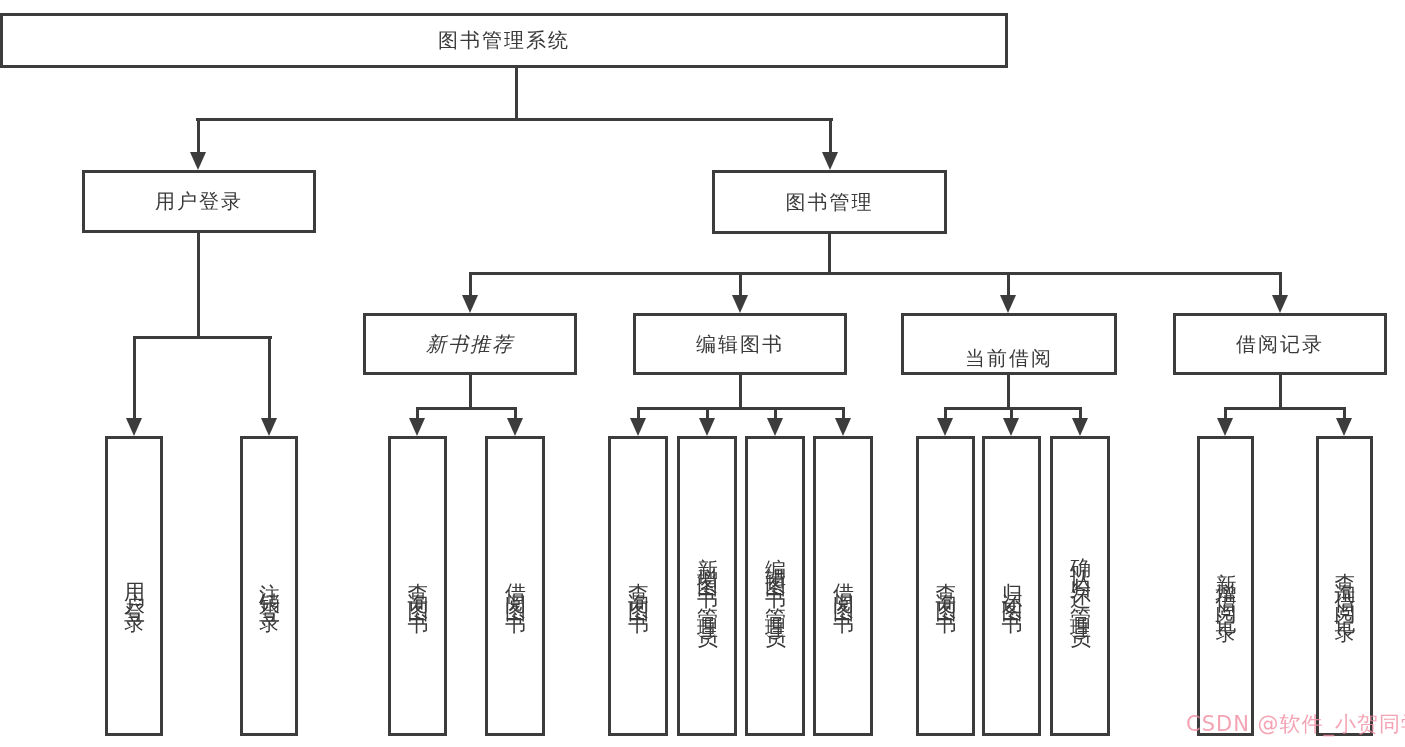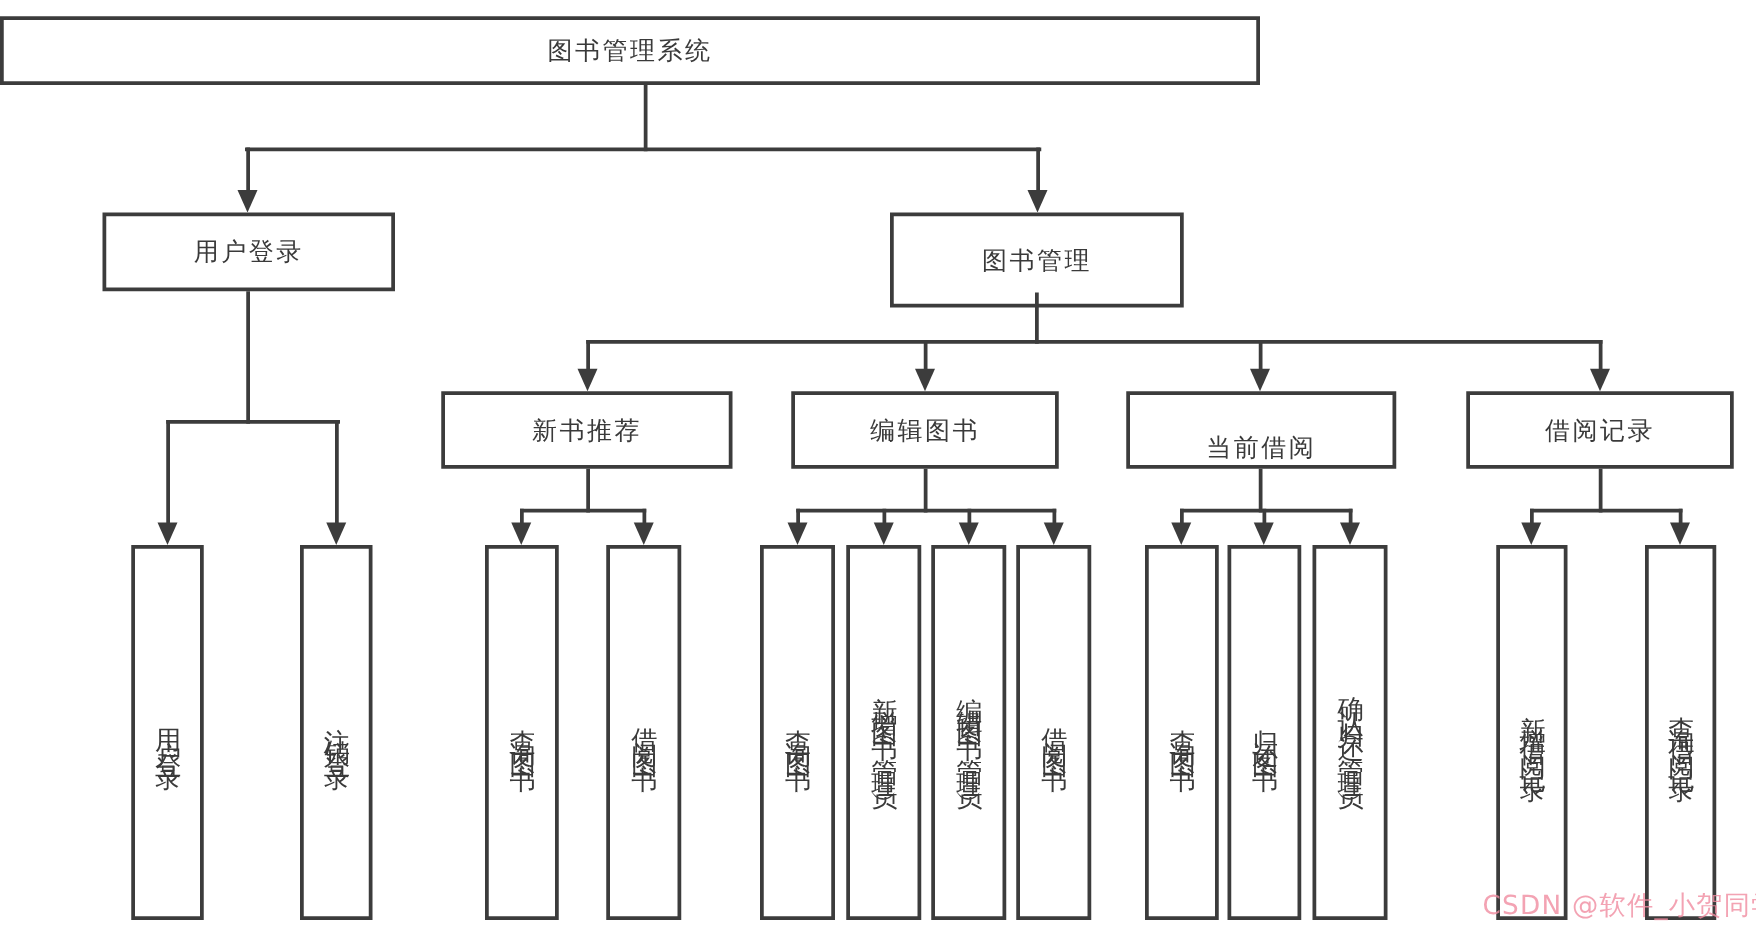--- a/index.html
+++ b/index.html
@@ -70,21 +70,21 @@
   <div class="line" style="left:515px; top:68px; width:3px; height:53px;"></div>
   <div class="line" style="left:196px; top:118px; width:637px; height:3px;"></div>
   <div class="line" style="left:197px; top:118px; width:3px; height:36px;"></div>
   <div class="arrowhead" style="left:190px; top:152px;"></div>
   <div class="line" style="left:829px; top:118px; width:3px; height:36px;"></div>
   <div class="arrowhead" style="left:822px; top:152px;"></div>
 
   <div class="box" style="left:82px; top:170px; width:234px; height:63px;">
     <span class="hlabel">用户登录</span>
   </div>
-  <div class="box" style="left:712px; top:170px; width:235px; height:76px;">
+  <div class="box" style="left:712px; top:170px; width:235px; height:64px;">
     <span class="hlabel">图书管理</span>
   </div>
 
   <div class="line" style="left:197px; top:233px; width:3px; height:106px;"></div>
   <div class="line" style="left:133px; top:336px; width:139px; height:3px;"></div>
   <div class="line" style="left:133px; top:336px; width:3px; height:84px;"></div>
   <div class="arrowhead" style="left:126px; top:418px;"></div>
   <div class="line" style="left:268px; top:336px; width:3px; height:84px;"></div>
   <div class="arrowhead" style="left:261px; top:418px;"></div>
 
@@ -92,21 +92,21 @@
   <div class="line" style="left:469px; top:272px; width:813px; height:3px;"></div>
   <div class="line" style="left:469px; top:272px; width:3px; height:25px;"></div>
   <div class="arrowhead" style="left:462px; top:295px;"></div>
   <div class="line" style="left:739px; top:272px; width:3px; height:25px;"></div>
   <div class="arrowhead" style="left:732px; top:295px;"></div>
   <div class="line" style="left:1007px; top:272px; width:3px; height:25px;"></div>
   <div class="arrowhead" style="left:1000px; top:295px;"></div>
   <div class="line" style="left:1279px; top:272px; width:3px; height:25px;"></div>
   <div class="arrowhead" style="left:1272px; top:295px;"></div>
 
-  <div class="box" style="left:353px; top:313px; width:233px; height:62px;">
+  <div class="box" style="left:363px; top:313px; width:214px; height:62px;font-style:italic;">
     <span class="hlabel">新书推荐</span>
   </div>
   <div class="box" style="left:633px; top:313px; width:214px; height:62px;">
     <span class="hlabel">编辑图书</span>
   </div>
   <div class="box" style="left:901px; top:313px; width:216px; height:62px;align-items:flex-end;">
     <span class="hlabel">当前借阅</span>
   </div>
   <div class="box" style="left:1173px; top:313px; width:214px; height:62px;text-align:right;">
     <span class="hlabel">借阅记录</span>

